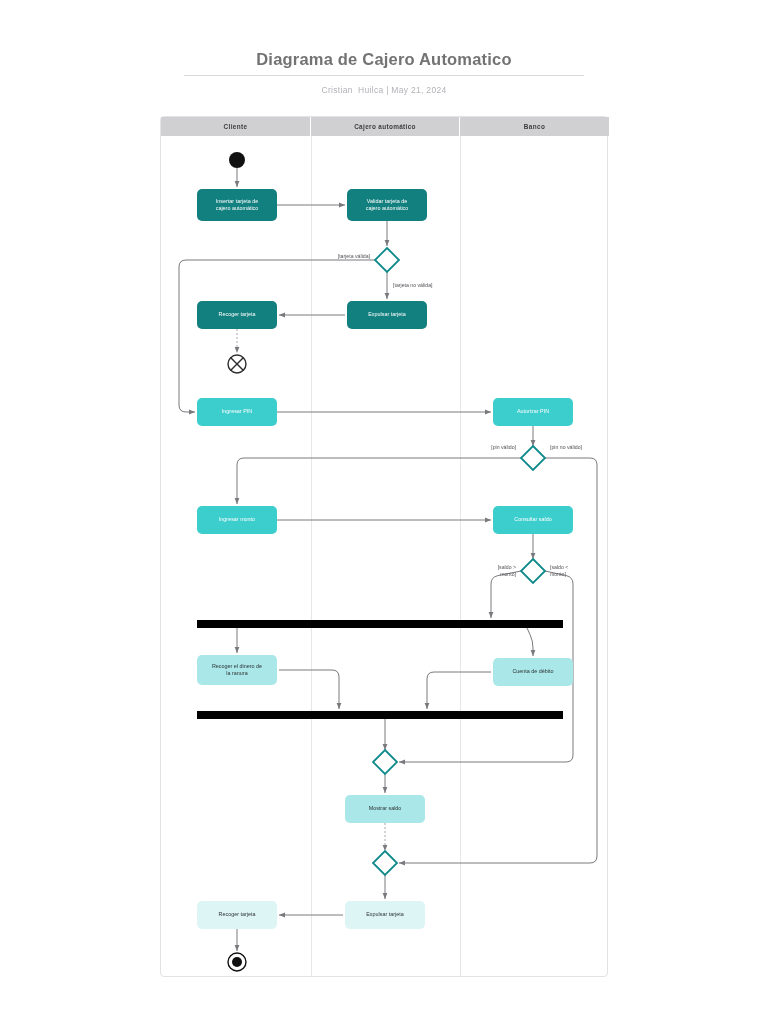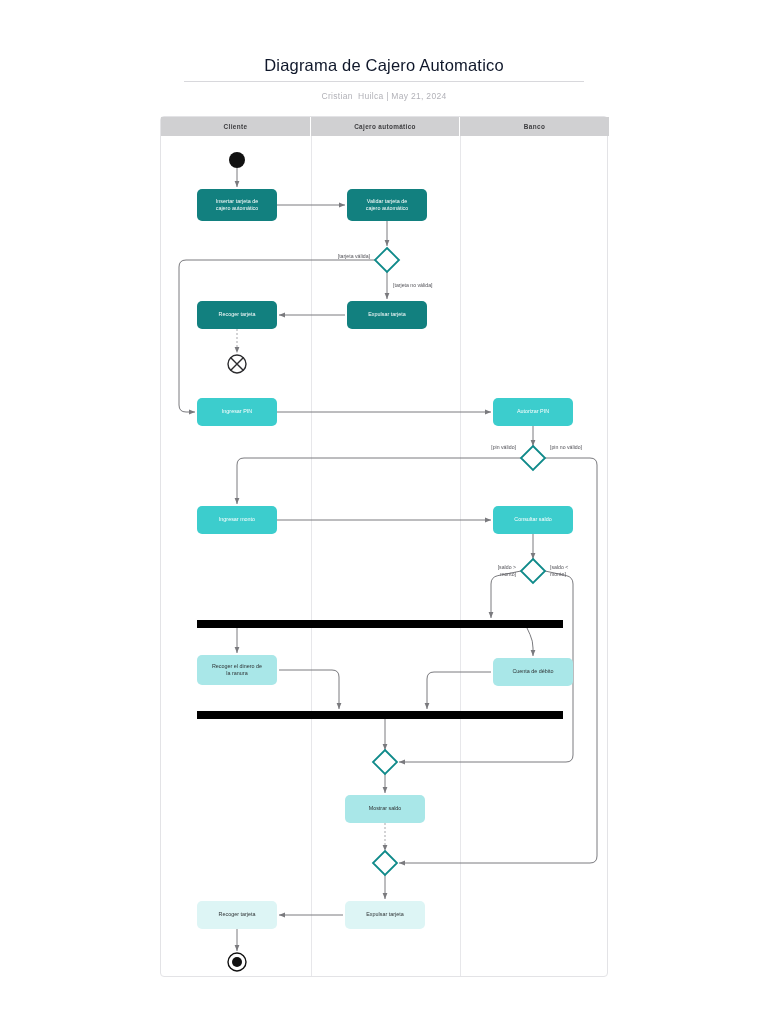--- a/index.html
+++ b/index.html
@@ -18,24 +18,24 @@
 
   
   #header {
     position: absolute;
     left: 0; top: 38px;
     width: 768px;
     text-align: center;
   }
   #doc-title {
     font-size: 16.5px;
-    font-weight: normal;
-    color: #0f172a;
+    font-weight: bold;
+    color: #737373;
     letter-spacing: .2px;
-    margin: 17px 0 6px 0;
+    margin: 11px 0 6px 0;
     line-height: 20px;
   }
   #title-rule {
     width: 400px;
     height: 1px;
     background: #d8d8dc;
     margin: 0 auto 8px auto;
   }
   #doc-subtitle {
     font-size: 8.5px;

